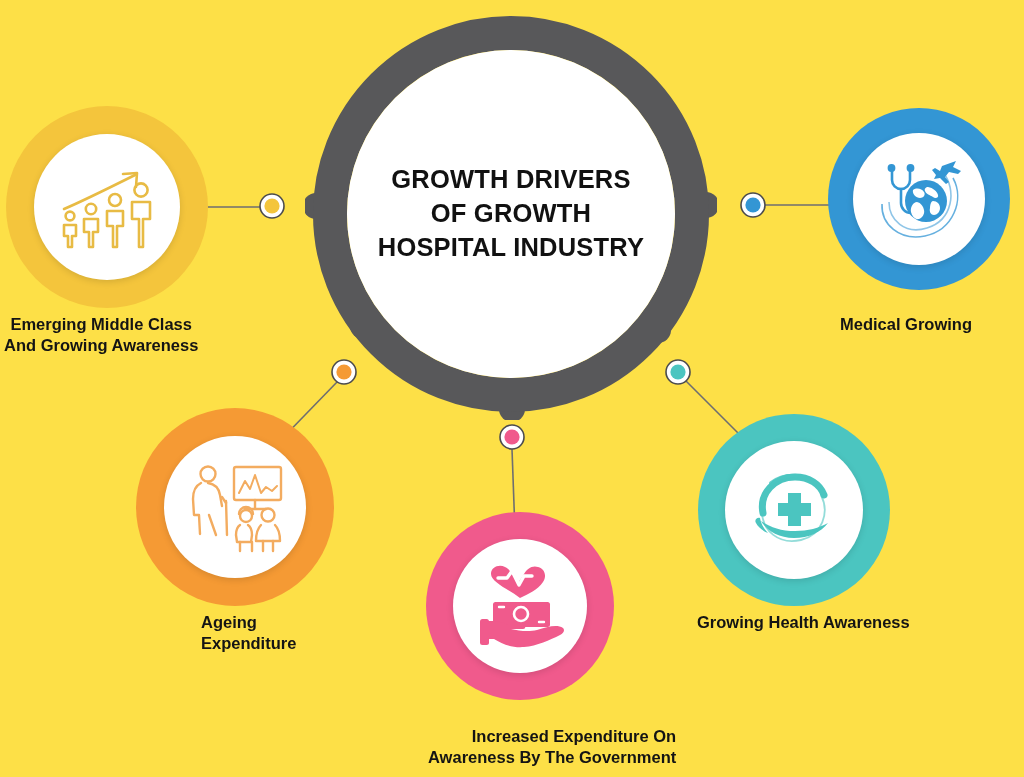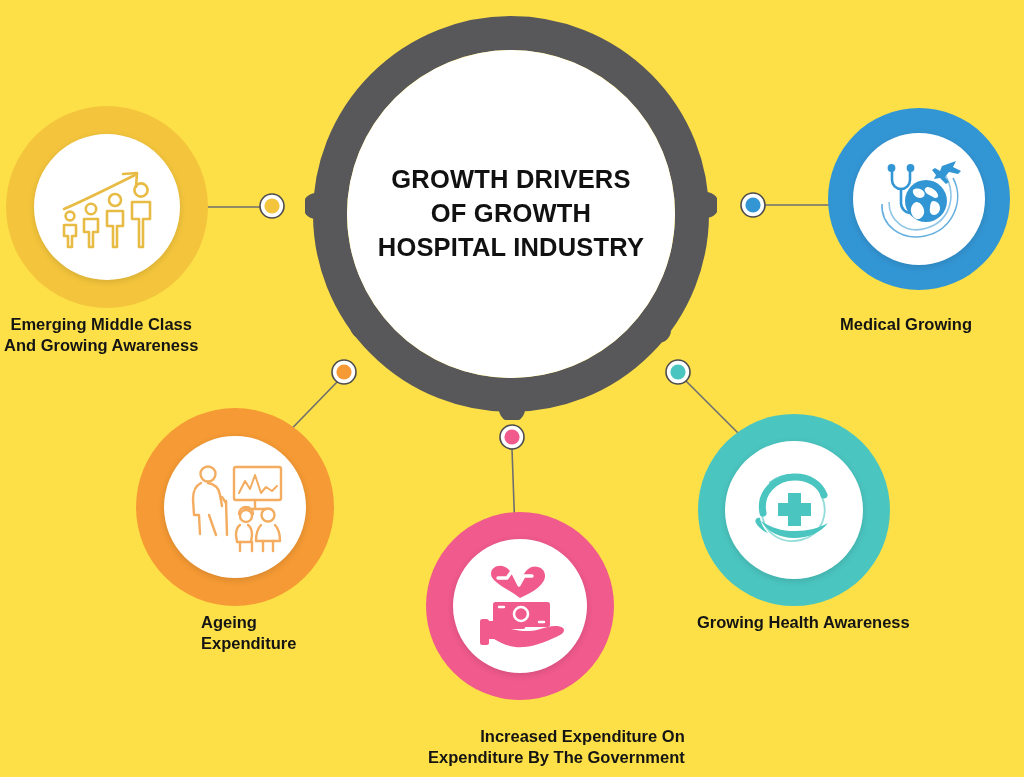--- a/index.html
+++ b/index.html
@@ -279,21 +279,21 @@
           <path d="M9 57 h9 c6 0 11 2 16 4 h14 c3 0 3 4 0 4 h-12
                    c8 2 18 3 26 1 c10 -3 20 -6 26 -2 c2 2 1 5 -3 7
                    c-10 5 -23 11 -36 12 c-12 1 -22 -3 -30 -8 h-10 z" fill="#F05A8C"></path>
           <rect x="5" y="55" width="9" height="26" rx="2.5" fill="#F05A8C"></rect>
         </svg>
       </div>
     </div>
   </div>
   <div class="node-label" id="label-expenditure">
     <span class="ln">Increased Expenditure On</span>
-    <span class="ln">Expenditure By The Government</span>
+    <span class="ln">Awareness By The Government</span>
   </div>
 
   <div class="node" id="node-awareness">
     <div class="ring" style="background:#4BC5C0;">
       <div class="inner">
         <svg width="86" height="82" viewBox="0 0 86 82">
 
           <path d="M70 26 C79 44 71 66 50 71 C28 76 11 62 11 42" fill="none" stroke="#4BC5C0" stroke-width="1.8" opacity="0.6"></path>
 
           <path d="M12 44 C8 24 24 8 44 8 C58 8 69 15 73 26" fill="none" stroke="#4BC5C0" stroke-width="7" stroke-linecap="round"></path>

